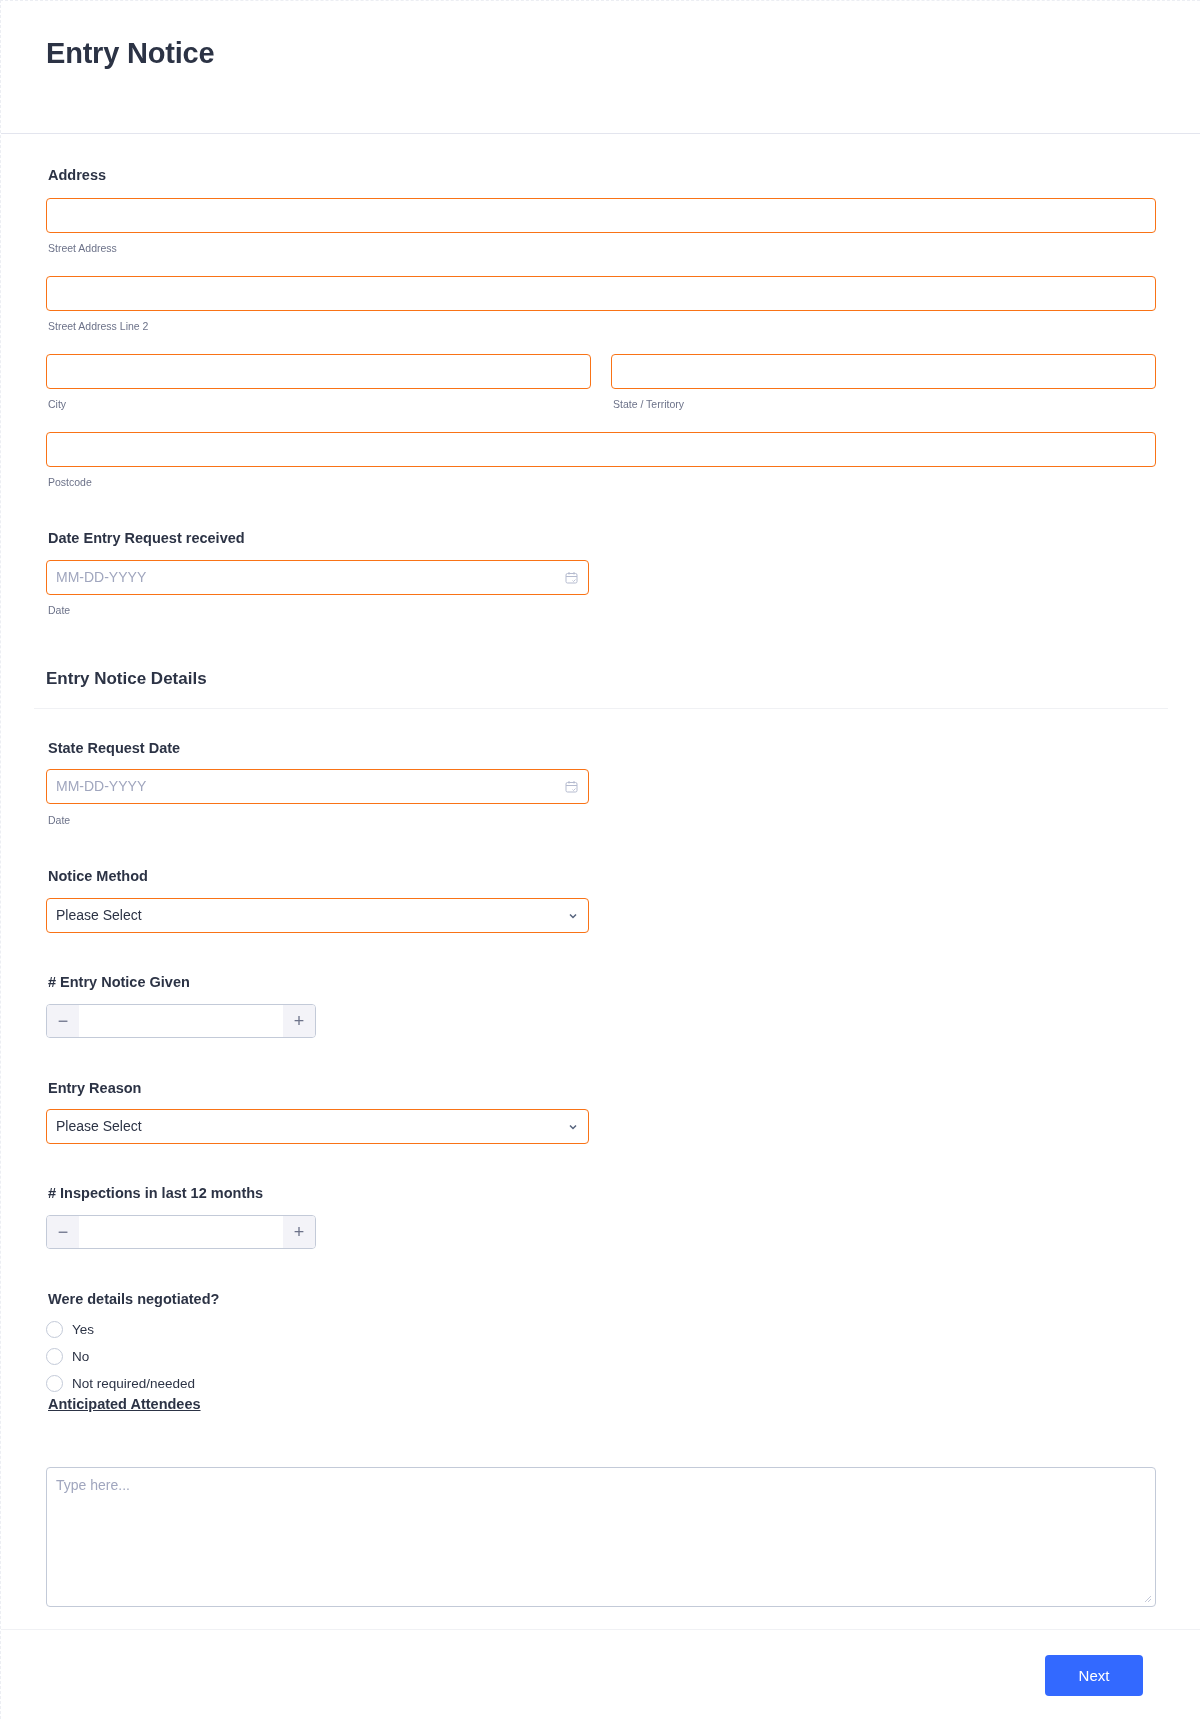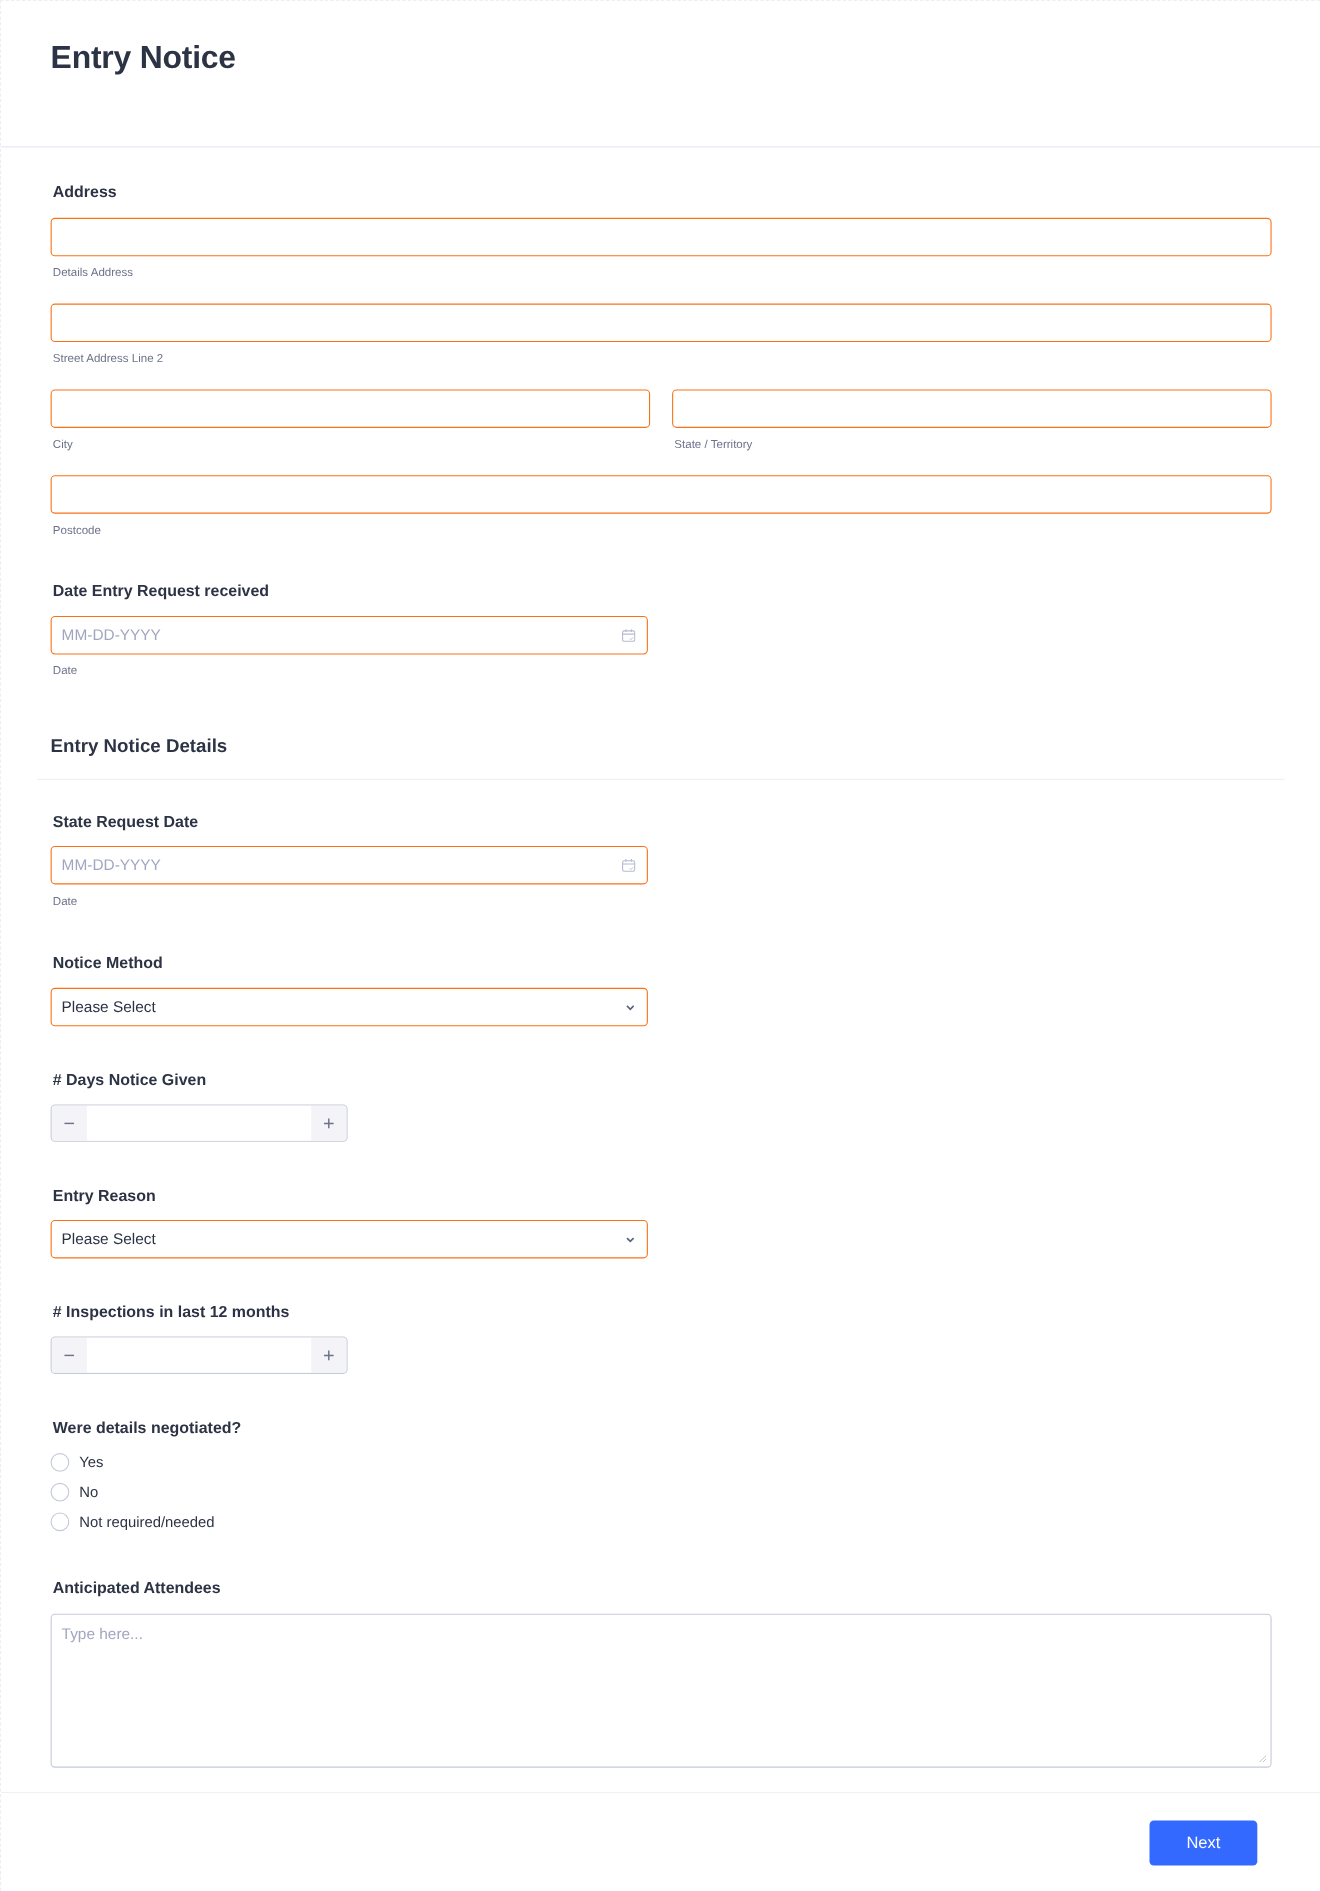--- a/index.html
+++ b/index.html
@@ -36,21 +36,21 @@
 <div class="page">
 
   <div class="abs form-title">Entry Notice</div>
   <div class="abs hr" style="left:0; top:132px; width:1200px;"></div>
 
   <div class="abs label" style="left:47px; top:166px;">Address</div>
 
   <div class="abs input" style="left:45px; top:197px; width:1110px;">
     <span class="value"></span>
   </div>
-  <div class="abs sublabel" style="left:47px; top:241px;">Details Address</div>
+  <div class="abs sublabel" style="left:47px; top:241px;">Street Address</div>
 
   <div class="abs input" style="left:45px; top:275px; width:1110px;">
     <span class="value"></span>
   </div>
   <div class="abs sublabel" style="left:47px; top:319px;">Street Address Line 2</div>
 
   <div class="abs input" style="left:45px; top:353px; width:545px;">
     <span class="value"></span>
   </div>
   <div class="abs sublabel" style="left:47px; top:397px;">City</div>
@@ -95,21 +95,21 @@
   <div class="abs sublabel" style="left:47px; top:813px;">Date</div>
 
   <div class="abs label" style="left:47px; top:867px;">Notice Method</div>
   <div class="abs input" style="left:45px; top:897px; width:543px;">
     <span class="value">Please Select</span>
     <svg class="chev-icon" viewBox="0 0 10 10">
       <polyline points="2,3.5 5,6.5 8,3.5" fill="none" stroke="#57647e" stroke-width="1.5"></polyline>
     </svg>
   </div>
 
-  <div class="abs label" style="left:47px; top:973px;"># Days Notice Given</div>
+  <div class="abs label" style="left:47px; top:973px;"># Entry Notice Given</div>
   <div class="abs stepper" style="left:45px; top:1003px;">
     <div class="step-btn">
         <span>−</span>
       </div>
     <div class="step-mid"><span></span></div>
     <div class="step-btn">
         <span>+</span>
       </div>
   </div>
 
@@ -139,21 +139,21 @@
   </div>
   <div class="abs radio-row" style="left:45px; top:1345px;">
     <span class="radio"></span>
     <span class="radio-label">No</span>
   </div>
   <div class="abs radio-row" style="left:45px; top:1372px;">
     <span class="radio"></span>
     <span class="radio-label">Not required/needed</span>
   </div>
 
-  <div class="abs label" style="left:47px; top:1435px;">Anticipated Attendees</div>
+  <div class="abs label" style="left:47px; top:1395px;text-decoration:underline;">Anticipated Attendees</div>
   <div class="abs textarea" style="left:45px; top:1466px; width:1110px; height:140px;">
     <span class="placeholder">Type here...</span>
     <svg class="resize-icon" viewBox="0 0 8 8">
       <line x1="1" y1="7" x2="7" y2="1" stroke="#b5bbcf" stroke-width="0.8"></line>
       <line x1="4" y1="7" x2="7" y2="4" stroke="#b5bbcf" stroke-width="0.8"></line>
     </svg>
   </div>
 
   <div class="abs hr-light" style="left:0; top:1628px; width:1200px;"></div>
   <div class="abs next-btn" style="left:1044px; top:1654px; width:98px; height:41px;">Next</div>

